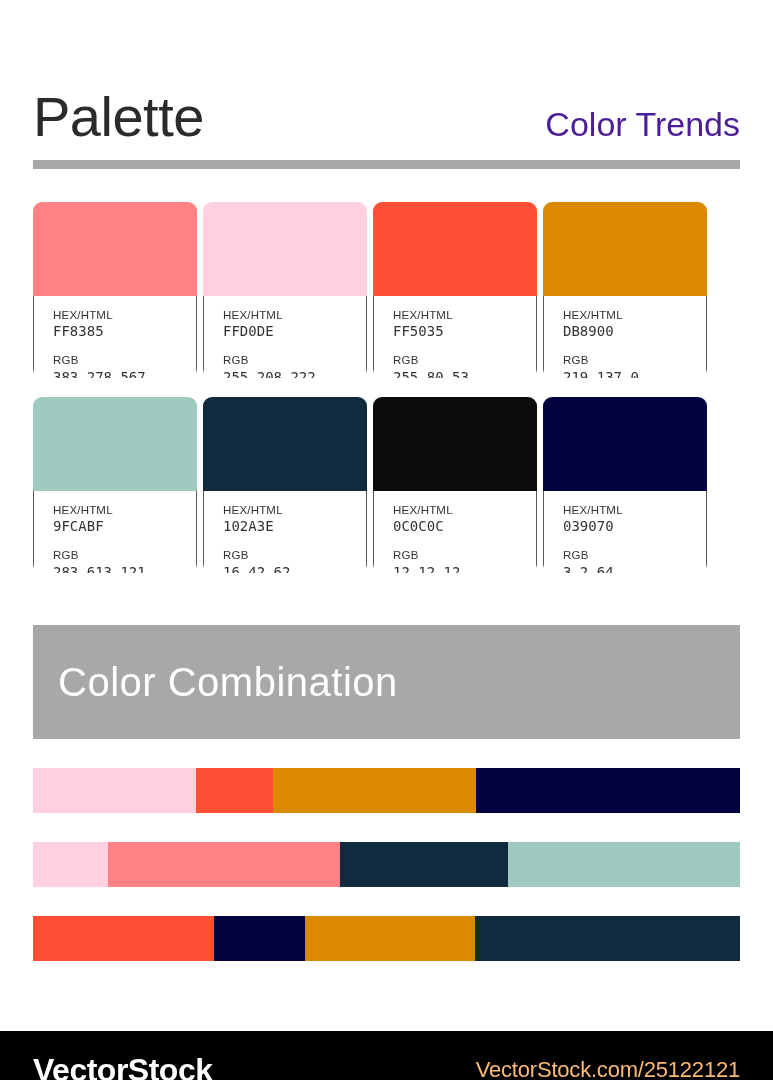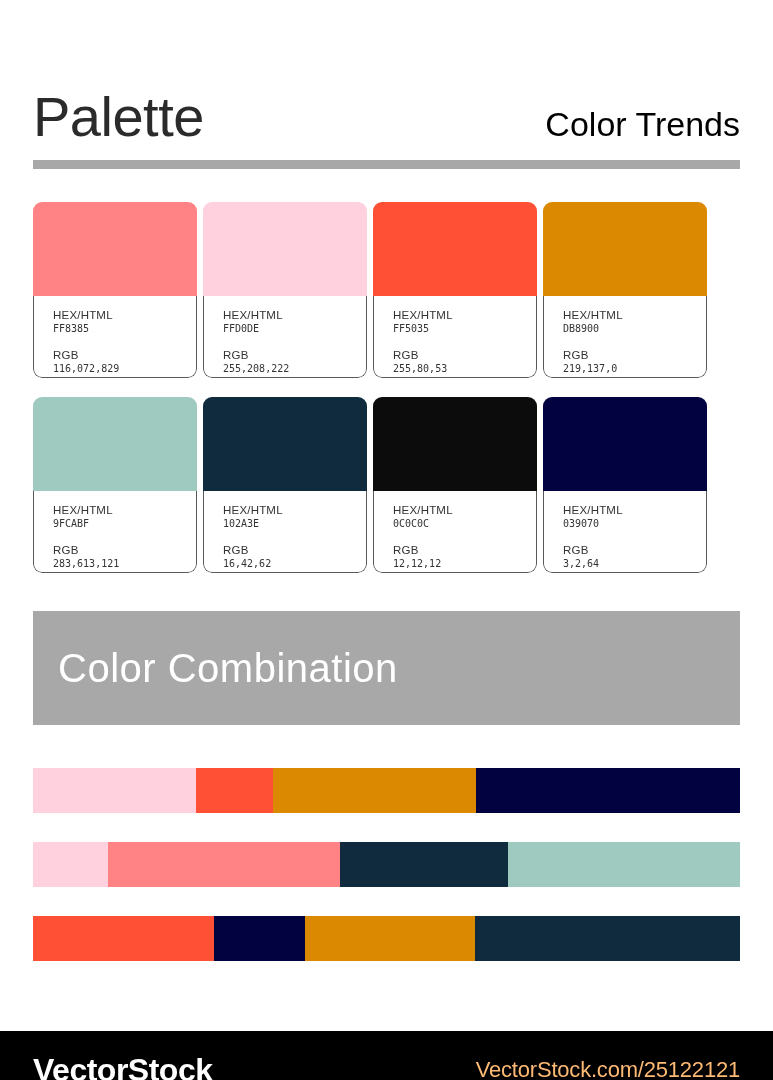--- a/index.html
+++ b/index.html
@@ -37,21 +37,21 @@
     font-size: 56px;
     font-weight: 400;
     color: #2b2b2b;
     letter-spacing: -0.5px;
     line-height: 1;
   }
 
   .title-sub {
     font-size: 34px;
     font-weight: 500;
-    color: #000000;
+    color: #4c1d95;
     line-height: 1;
     padding-bottom: 4px;
   }
 
   .header-rule {
     position: absolute;
     left: 33px;
     top: 132px;
     width: 707px;
     height: 9px;
@@ -105,33 +105,33 @@
     font-family: "Liberation Sans", sans-serif;
     font-size: 11.5px;
     font-weight: 400;
     color: #333333;
     letter-spacing: 0.2px;
     line-height: 1.25;
   }
 
   .field-value {
     font-family: "DejaVu Sans Mono", monospace;
-    font-size: 10px;
+    font-size: 14px;
     color: #333333;
     line-height: 1.35;
     letter-spacing: 0px;
   }
 
   .field-block + .field-block { margin-top: 12px; }
 
   
   .combo-banner {
     position: absolute;
     left: 33px;
-    top: 583px;
+    top: 597px;
     width: 707px;
     height: 114px;
     background: #a8a8a8;
     display: flex;
     align-items: center;
     padding-left: 25px;
   }
 
   .combo-banner-text {
     font-size: 40px;
@@ -207,21 +207,21 @@
 
       <div class="swatch-card">
         <div class="swatch-color" style="background:#FF8385"></div>
         <div class="swatch-info">
           <div class="field-block">
             <div class="field-label">HEX/HTML</div>
             <div class="field-value">FF8385</div>
           </div>
           <div class="field-block">
             <div class="field-label">RGB</div>
-            <div class="field-value">116,072,829</div>
+            <div class="field-value">383,278,567</div>
           </div>
         </div>
       </div>
 
       <div class="swatch-card">
         <div class="swatch-color" style="background:#FFD0DE"></div>
         <div class="swatch-info">
           <div class="field-block">
             <div class="field-label">HEX/HTML</div>
             <div class="field-value">FFD0DE</div>

